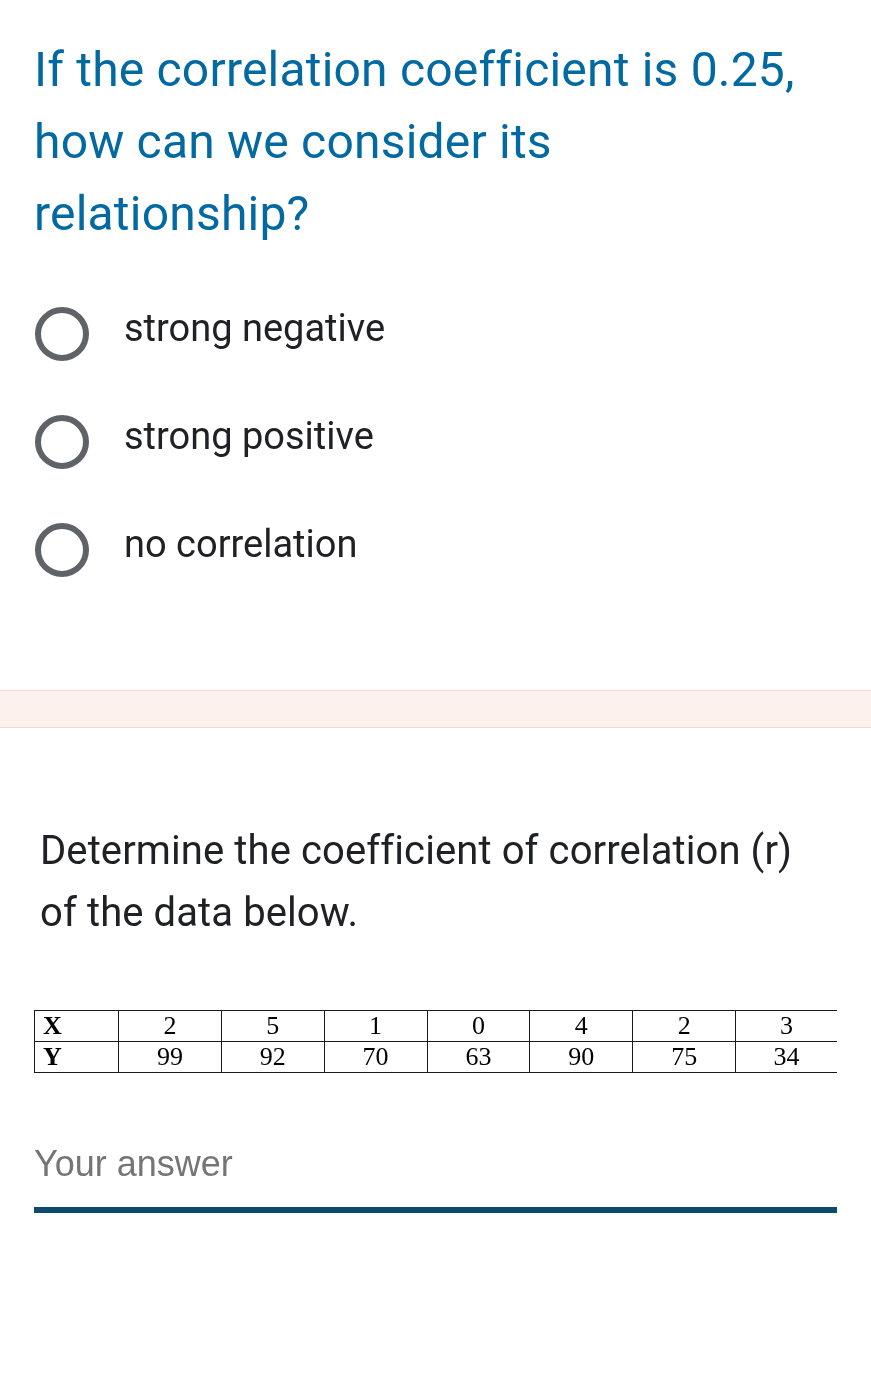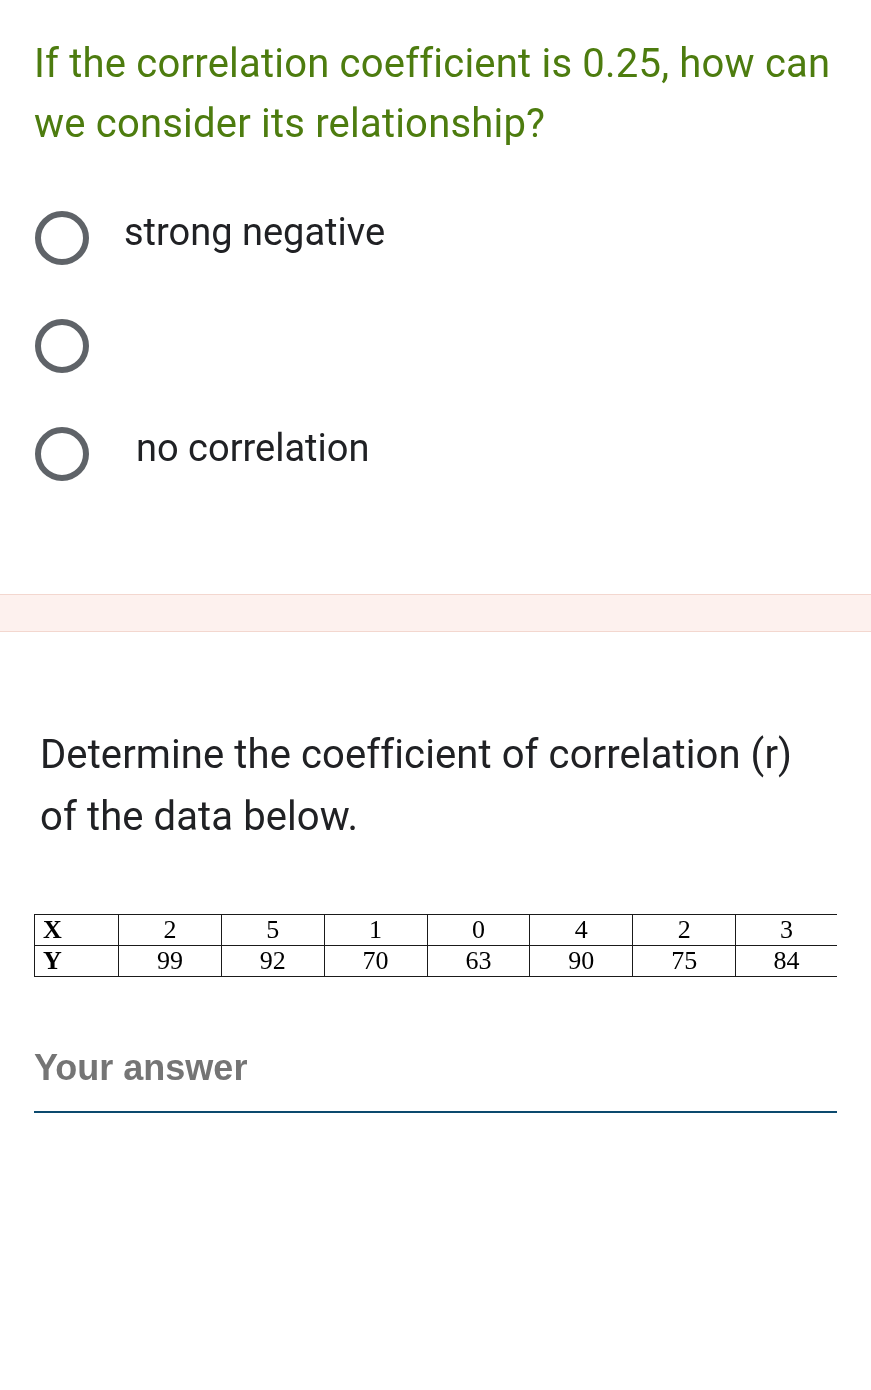--- a/index.html
+++ b/index.html
@@ -9,24 +9,24 @@
     font-family: Roboto, "Helvetica Neue", Arial, sans-serif;
     background: #fff;
     color: #202124;
     width: 871px;
   }
   .card {
     background: #fff;
     padding: 34px 34px 60px 34px;
   }
   .question-text {
-    font-size: 40px;
+    font-size: 48px;
     line-height: 1.5;
     letter-spacing: 0.2px;
-    color: #4d7c0f;
+    color: #0369a1;
     margin: 0 0 56px 0;
   }
   .options { }
   .option-row {
     display: flex;
     align-items: flex-start;
     margin: 0 0 52px 0;
   }
   .radio {
     width: 56px;
@@ -79,27 +79,26 @@
     text-align: left;
     padding-left: 8px;
     font-weight: bold;
     width: 84px;
   }
   .data-table td.last-col { border-right: none; }
   .answer-block { margin-top: 62px; }
   .answer-input {
     width: 100%;
     border: none;
-    border-bottom: 2px solid #0c4a6e;
+    border-bottom: 6px solid #0c4a6e;
     font-size: 36px;
     color: #0c4a6e;
     padding: 8px 0 22px 0;
     outline: none;
     background: transparent;
-    font-weight: bold;
   }
   .answer-input::placeholder {
     color: #757575;
     opacity: 1;
   }
 </style>
 </head>
 <body>
 
 <div class="card">
@@ -115,25 +114,26 @@
       </span>
       <span class="option-label">strong negative</span>
     </div>
 
     <div class="option-row">
       <span class="radio">
         <svg viewBox="0 0 56 56">
             <circle cx="28" cy="28" r="24" fill="none" stroke="#5f6368" stroke-width="6"></circle>
           </svg>
       </span>
+      <span class="option-label">strong positive</span>
     </div>
 
 
 
-    <div class="option-row" style="gap:12px;">
+    <div class="option-row" style="">
       <span class="radio">
         <svg viewBox="0 0 56 56">
             <circle cx="28" cy="28" r="24" fill="none" stroke="#5f6368" stroke-width="6"></circle>
           </svg>
       </span>
       <span class="option-label">no correlation</span>
     </div>
 
   </div>
 </div>
@@ -156,21 +156,21 @@
       <td class="last-col">3</td>
     </tr>
     <tr>
       <td class="row-head">Y</td>
       <td>99</td>
       <td>92</td>
       <td>70</td>
       <td>63</td>
       <td>90</td>
       <td>75</td>
-      <td class="last-col">84</td>
+      <td class="last-col">34</td>
     </tr>
   </tbody>
     </table>
 
   <div class="answer-block">
     <input type="text" class="answer-input" placeholder="Your answer" style="">
   </div>
 </div>
 
 </body></html>

